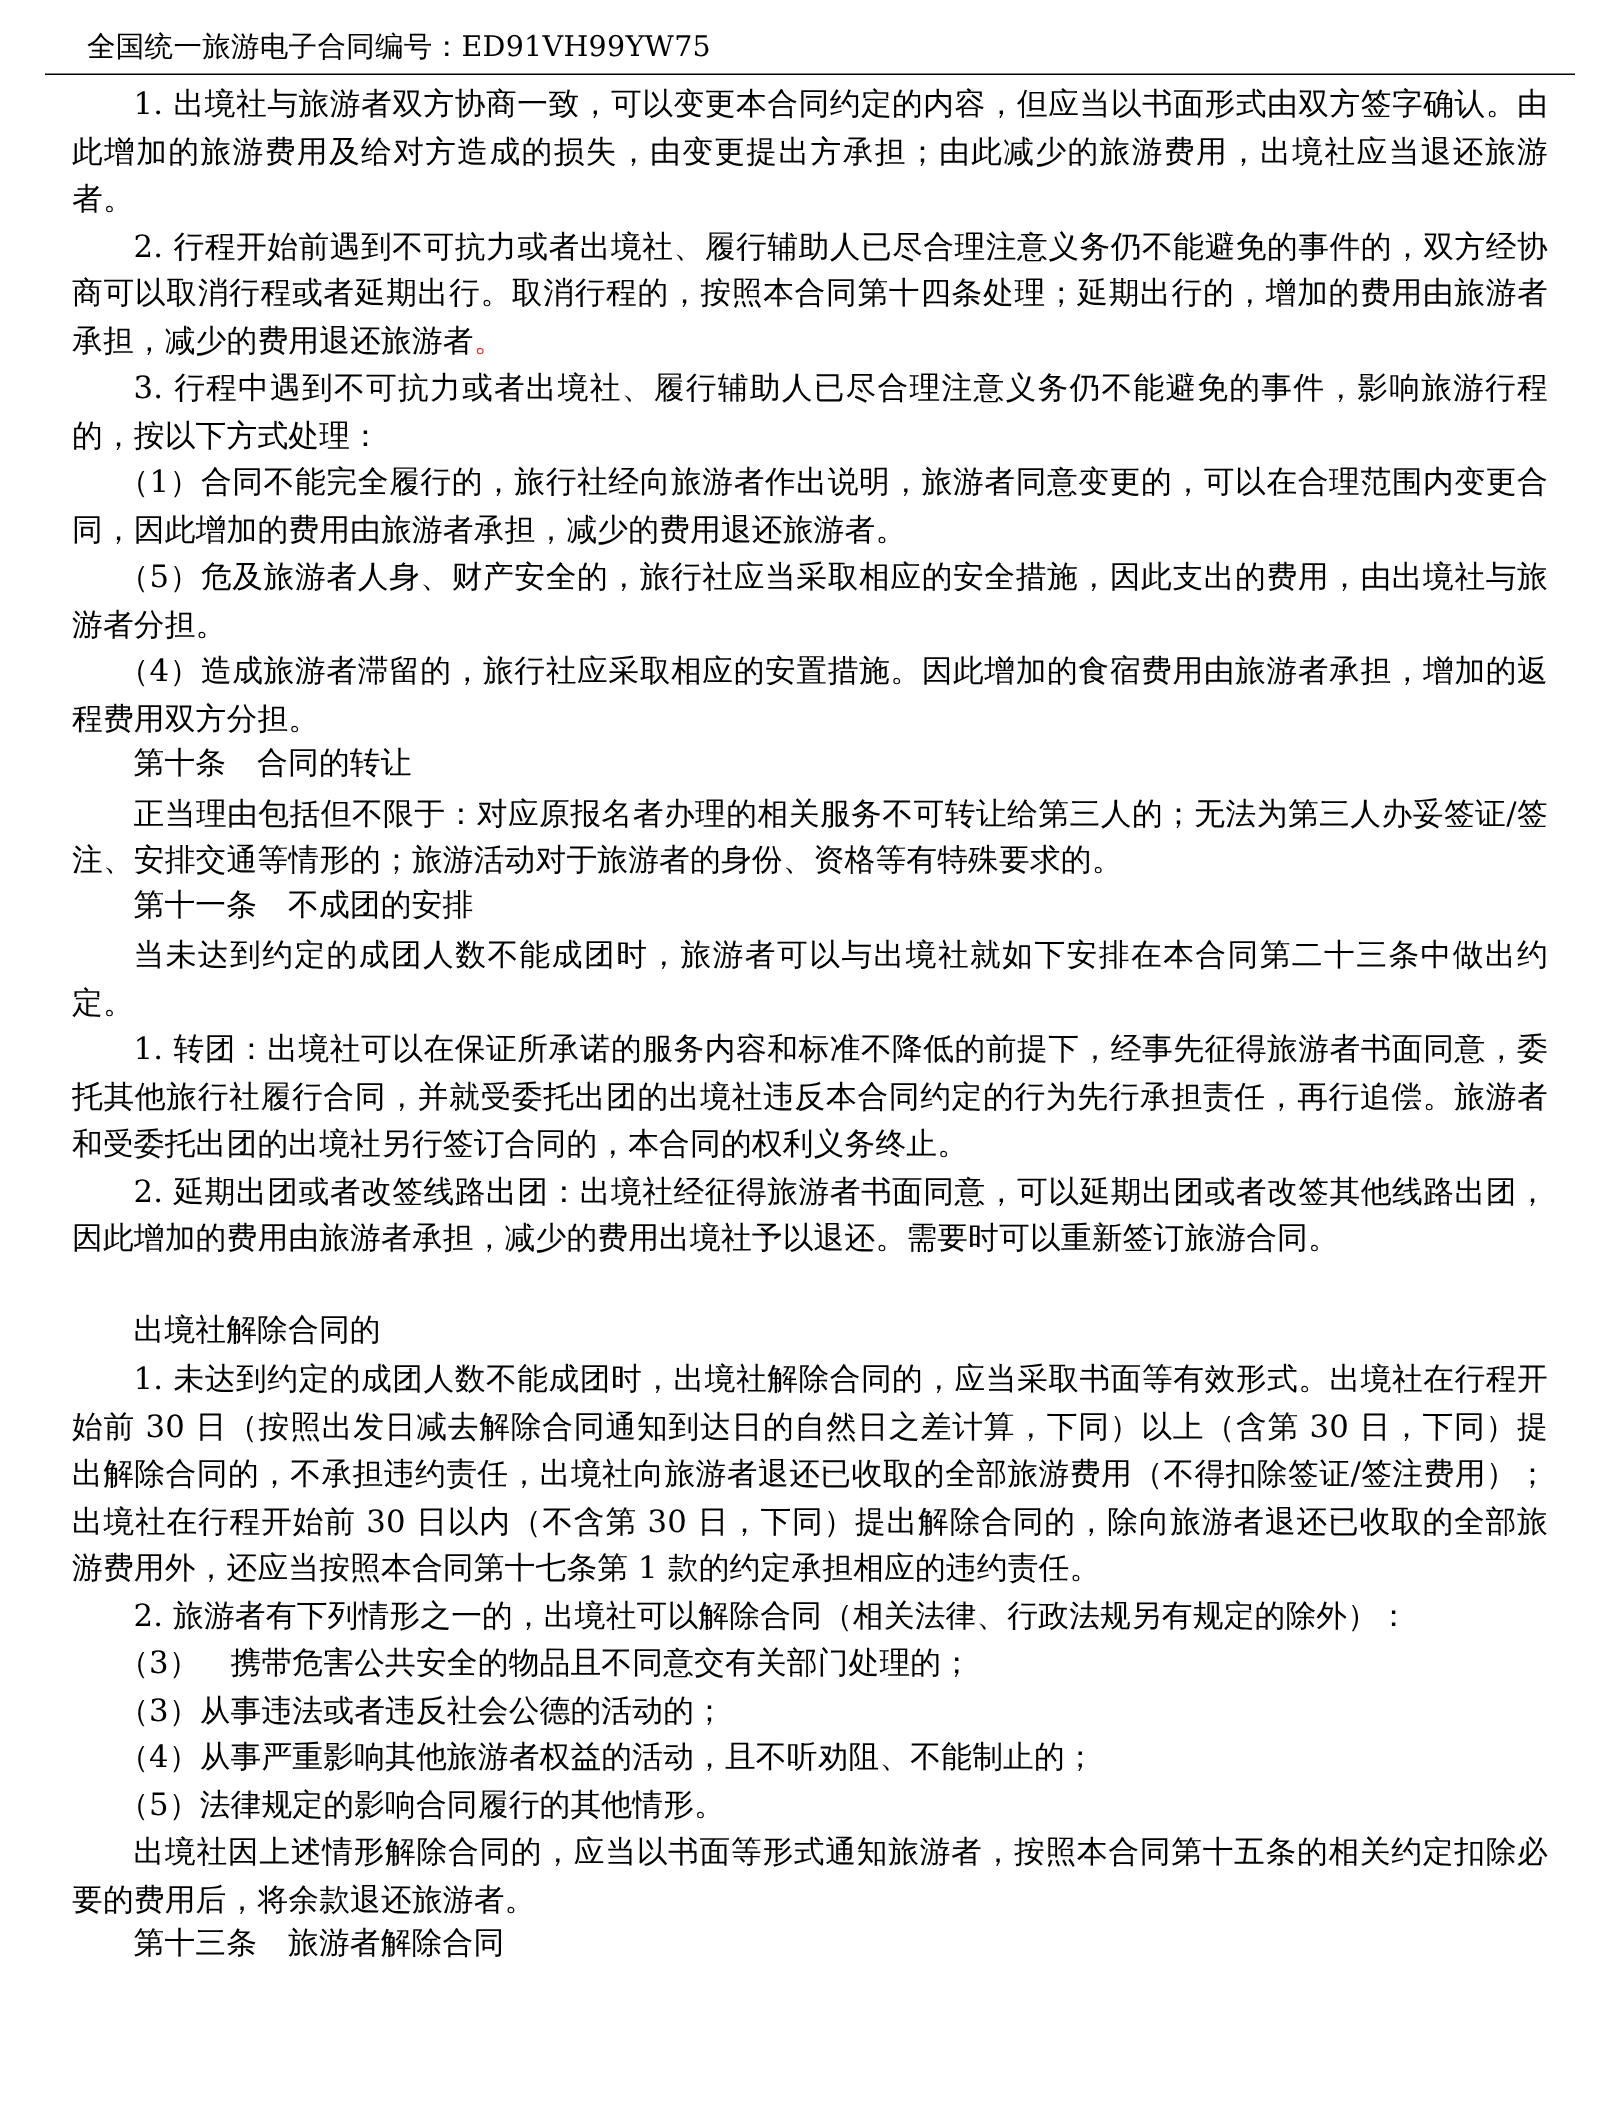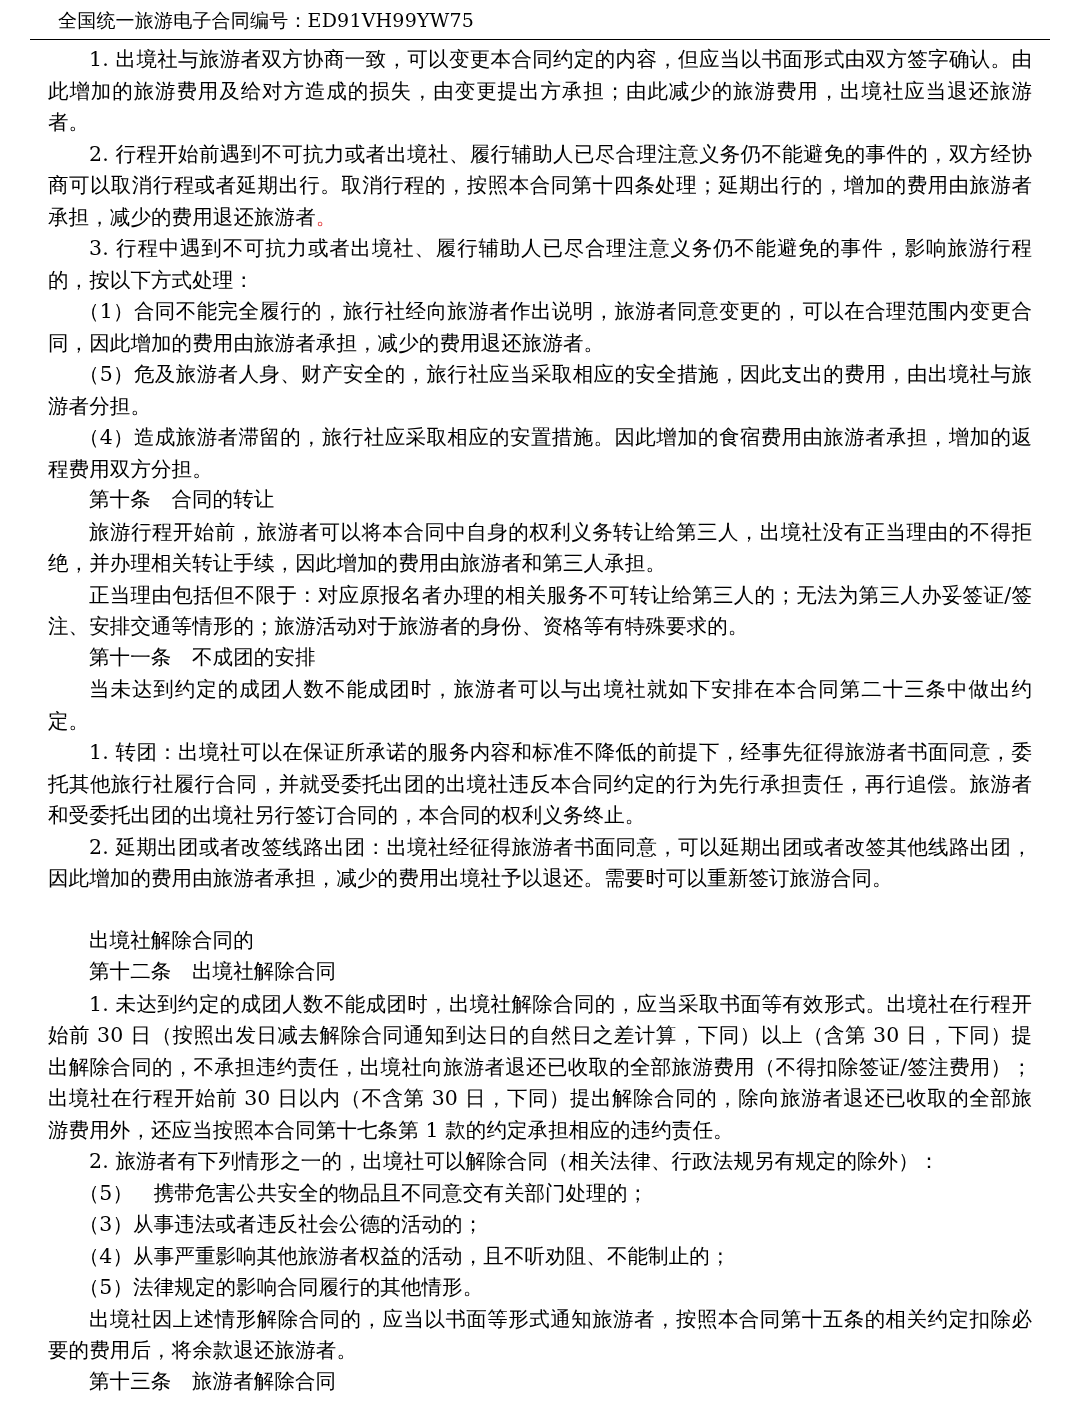--- a/index.html
+++ b/index.html
@@ -11,21 +11,21 @@
     width: 1080px;
     height: 1414px;
     font-family: "DejaVu Serif", "Liberation Serif", serif;
     color: #000000;
     overflow: hidden;
   }
   .page {
     width: 1080px;
     height: 1414px;
     box-sizing: border-box;
-    padding: 8px 30px 0 30px;
+    padding: 18px 30px 0 30px;
     position: relative;
   }
   .header {
     display: flex;
     justify-content: space-between;
     align-items: baseline;
     font-size: 19px;
     font-family: "DejaVu Serif", "Liberation Serif", serif;
     padding: 0 28px 5px 28px;
     border-bottom: 1.5px solid #000;
@@ -66,35 +66,33 @@
     <p class="ind2">1. 出境社与旅游者双方协商一致，可以变更本合同约定的内容，但应当以书面形式由双方签字确认。由此增加的旅游费用及给对方造成的损失，由变更提出方承担；由此减少的旅游费用，出境社应当退还旅游者。</p>
 
     <p class="ind2"><span>2. 行程开始前遇到不可抗力或者出境社、履行辅助人已尽合理注意义务仍不能避免的事件的，双方经协商可以取消行程或者延期出行。取消行程的，按照本合同第十四条处理；延期出行的，增加的费用由旅游者承担，减少的费用退还旅游者</span><span class="red">。</span></p>
 
     <p class="ind2">3. 行程中遇到不可抗力或者出境社、履行辅助人已尽合理注意义务仍不能避免的事件，影响旅游行程的，按以下方式处理：</p>
     <p class="ind15">（1）合同不能完全履行的，旅行社经向旅游者作出说明，旅游者同意变更的，可以在合理范围内变更合同，因此增加的费用由旅游者承担，减少的费用退还旅游者。</p>
     <p class="ind15">（5）危及旅游者人身、财产安全的，旅行社应当采取相应的安全措施，因此支出的费用，由出境社与旅游者分担。</p>
     <p class="ind15">（4）造成旅游者滞留的，旅行社应采取相应的安置措施。因此增加的食宿费用由旅游者承担，增加的返程费用双方分担。</p>
 
     <p class="sec-title">第十条　合同的转让</p>
-    <p class="ind2">旅游行程开始前，旅游者可以将本合同中自身的权利义务转让给第三人，出境社没有正当理由的不得拒绝，并办理相关转让手续，因此增加的费用由旅游者和第三人承担。</p>
     <p class="ind2">正当理由包括但不限于：对应原报名者办理的相关服务不可转让给第三人的；无法为第三人办妥签证/签注、安排交通等情形的；旅游活动对于旅游者的身份、资格等有特殊要求的。</p>
 
     <p class="sec-title">第十一条　不成团的安排</p>
     <p class="ind2">当未达到约定的成团人数不能成团时，旅游者可以与出境社就如下安排在本合同第二十三条中做出约定。</p>
     <p class="ind2">1. 转团：出境社可以在保证所承诺的服务内容和标准不降低的前提下，经事先征得旅游者书面同意，委托其他旅行社履行合同，并就受委托出团的出境社违反本合同约定的行为先行承担责任，再行追偿。旅游者和受委托出团的出境社另行签订合同的，本合同的权利义务终止。</p>
     <p class="ind2">2. 延期出团或者改签线路出团：出境社经征得旅游者书面同意，可以延期出团或者改签其他线路出团，因此增加的费用由旅游者承担，减少的费用出境社予以退还。需要时可以重新签订旅游合同。</p>
 
     <div class="gap"></div>
 
     <p class="sec-title">出境社解除合同的</p>
-    <p class="sec-title">第十二条　出境社解除合同</p>
     <p class="ind2">1. 未达到约定的成团人数不能成团时，出境社解除合同的，应当采取书面等有效形式。出境社在行程开始前 30 日（按照出发日减去解除合同通知到达日的自然日之差计算，下同）以上（含第 30 日，下同）提出解除合同的，不承担违约责任，出境社向旅游者退还已收取的全部旅游费用（不得扣除签证/签注费用）；出境社在行程开始前 30 日以内（不含第 30 日，下同）提出解除合同的，除向旅游者退还已收取的全部旅游费用外，还应当按照本合同第十七条第 1 款的约定承担相应的违约责任。</p>
     <p class="ind2">2. 旅游者有下列情形之一的，出境社可以解除合同（相关法律、行政法规另有规定的除外）：</p>
-    <p class="ind15">（5）　携带危害公共安全的物品且不同意交有关部门处理的；</p>
+    <p class="ind15">（3）　携带危害公共安全的物品且不同意交有关部门处理的；</p>
     <p class="ind15">（3）从事违法或者违反社会公德的活动的；</p>
     <p class="ind15">（4）从事严重影响其他旅游者权益的活动，且不听劝阻、不能制止的；</p>
     <p class="ind15">（5）法律规定的影响合同履行的其他情形。</p>
     <p class="ind2">出境社因上述情形解除合同的，应当以书面等形式通知旅游者，按照本合同第十五条的相关约定扣除必要的费用后，将余款退还旅游者。</p>
 
     <p class="sec-title">第十三条　旅游者解除合同</p>
 
   </div>
 </div>
 

